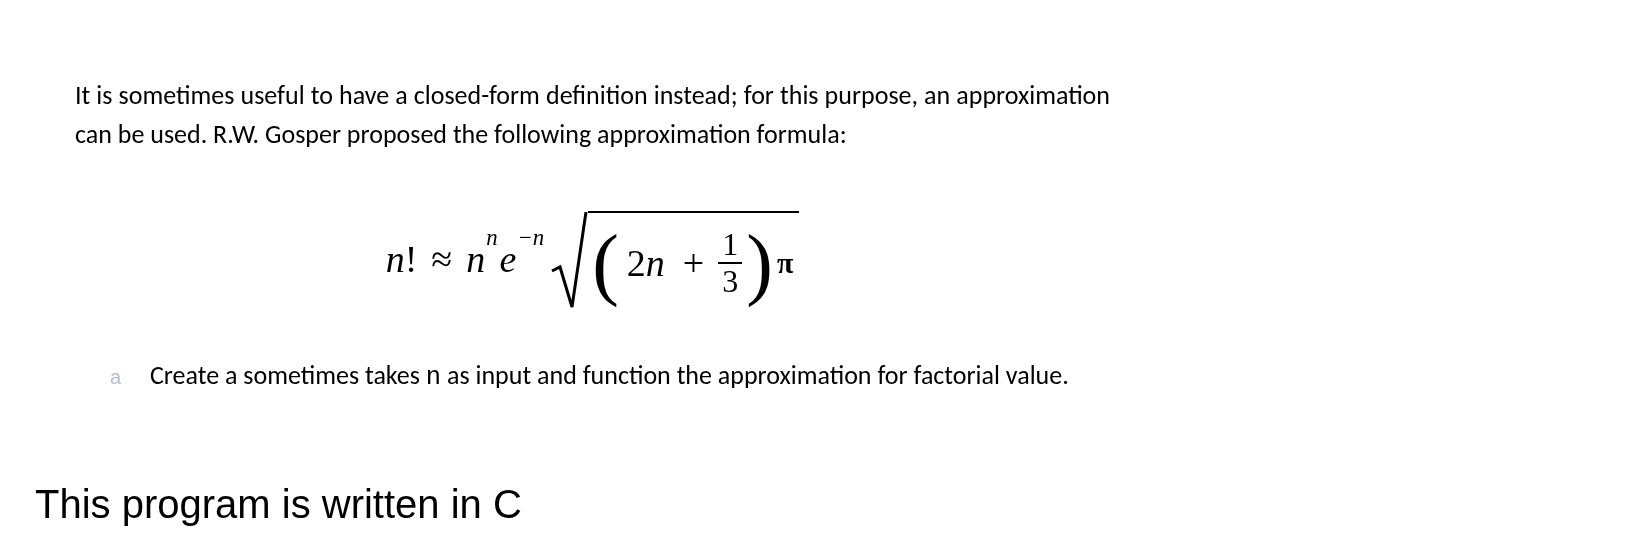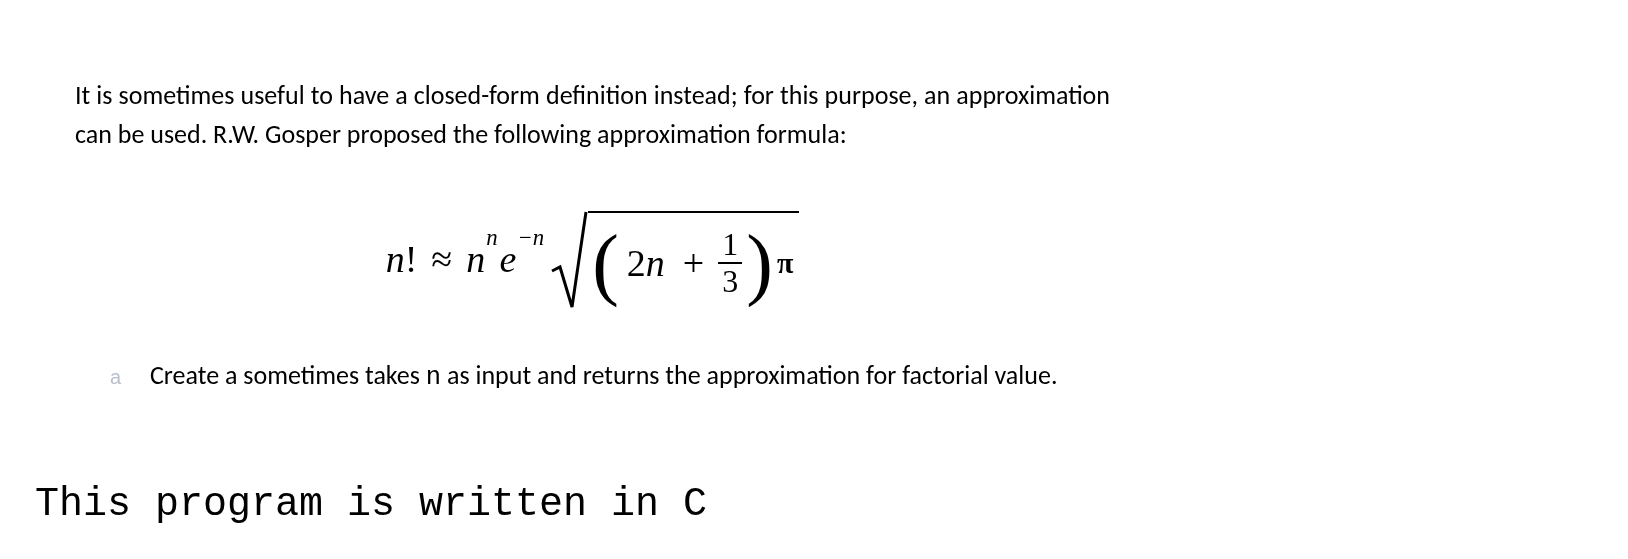--- a/index.html
+++ b/index.html
@@ -104,21 +104,21 @@
       font-family: Arial, sans-serif;
     }
     .task-text {
       font-family: Calibri, "Segoe UI", Arial, sans-serif;
     }
     .task-text .code {
       font-family: "Courier New", monospace;
       font-size: 0.98em;
     }
     .lang-note {
-      font-family: Liberation Mono, monospace;
+      font-family: Liberation Sans, sans-serif;
       font-size: 40px;
       margin-top: 90px;
       padding-left: 0;
       margin-left: -40px;
     }
   </style>
 </head>
 <body>
 
 <div class="content">
@@ -149,19 +149,19 @@
           <span class="paren">)</span>
           <span class="pi">π</span>
         </span>
       </span>
     </div>
   </div>
 
   <div class="task-row">
     <span class="task-marker">a</span>
     <span class="task-text">
-      <span>Create a sometimes takes </span><span class="code">n</span><span> as input and returns the approximation for factorial value.</span>
+      <span>Create a sometimes takes </span><span class="code">n</span><span> as input and function the approximation for factorial value.</span>
     </span>
   </div>
 
   <div class="lang-note">This program is written in C</div>
 
 </div>
 
 </body></html>

